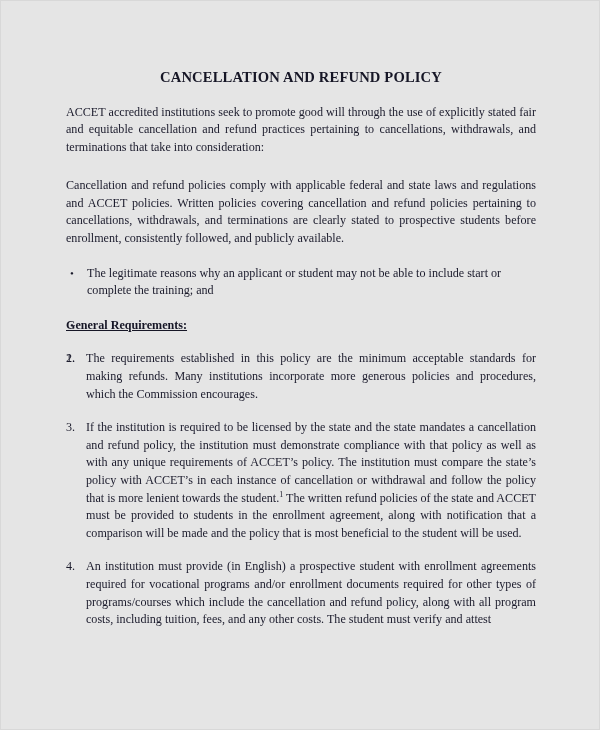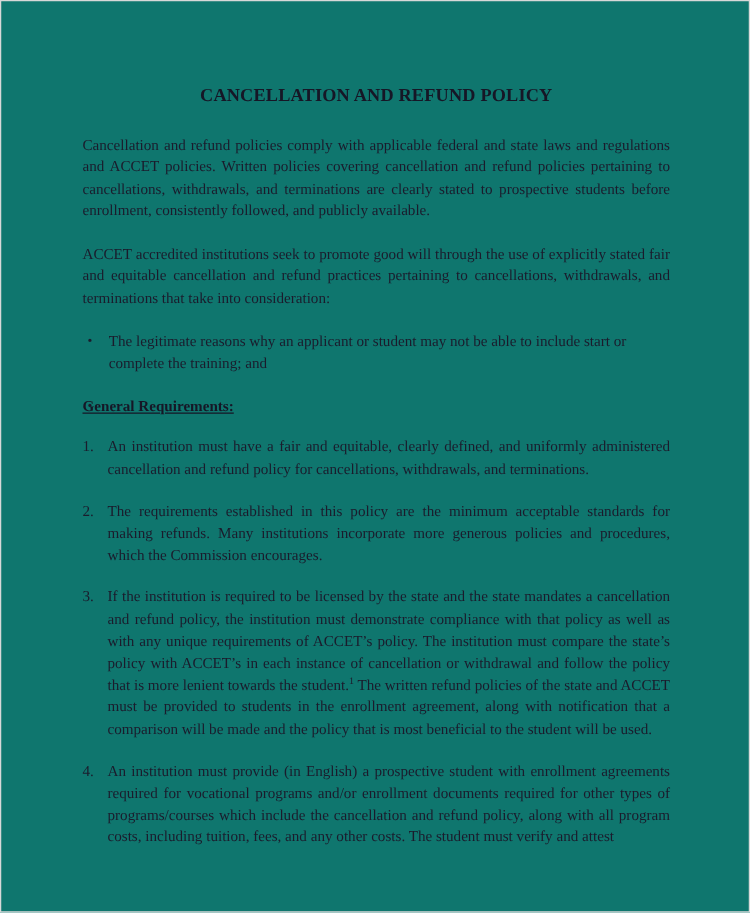--- a/index.html
+++ b/index.html
@@ -9,21 +9,21 @@
     background: #ffffff;
   }
   body {
     font-family: "Liberation Serif", "DejaVu Serif", serif;
   }
   .page {
     position: relative;
     width: 600px;
     height: 730px;
     box-sizing: border-box;
-    background: #0f766e;
+    background: #e5e5e5;
     border: 1px solid #d8d8d8;
     overflow: hidden;
   }
   .doc-body {
     position: absolute;
     left: 65px;
     top: 0;
     width: 470px;
   }
   .doc-title {
@@ -116,41 +116,40 @@
   }
 </style>
 </head>
 <body>
 
 <div class="page">
   <div class="doc-body">
 
     <h1 class="doc-title">CANCELLATION AND REFUND POLICY</h1>
 
+    <p class="para intro-2">ACCET accredited institutions seek to promote good will through the use of explicitly  stated fair and equitable cancellation and refund practices pertaining to cancellations, withdrawals,  and terminations that take into consideration:</p>
+
     <p class="para intro-1">Cancellation and refund policies comply with  applicable federal and state laws and regulations and ACCET policies. Written policies covering  cancellation and refund policies pertaining to cancellations, withdrawals, and terminations are  clearly stated to prospective students before enrollment, consistently  followed, and publicly  available.</p>
-
-    <p class="para intro-2">ACCET accredited institutions seek to promote good will through the use of explicitly  stated fair and equitable cancellation and refund practices pertaining to cancellations, withdrawals,  and terminations that take into consideration:</p>
 
     <div class="bullet-list">
       <div class="li">
         <span class="bullet">•</span>
         <span>The legitimate reasons why an applicant or student may not be able to include start or complete  the training; and</span>
       </div>
       <div class="li">
         <span class="bullet">•</span>
       </div>
     </div>
 
     <span class="section-heading">General Requirements:</span>
 
     <div class="num-list">
 
       <div class="li">
         <span class="marker">1.</span>
-        <span>An institution must have a fair and equitable, clearly defined, and uniformly administered cancellation and refund policy for cancellations, withdrawals, and terminations.</span>
       </div>
 
       <div class="li">
         <span class="marker">2.</span>
         <span>The requirements established in this policy are the minimum acceptable standards for making refunds.  Many institutions incorporate more generous policies and procedures, which the Commission encourages.</span>
       </div>
 
       <div class="li">
         <span class="marker">3.</span>
         <span>If the institution is required to be licensed by the state and the state mandates a cancellation and refund policy, the institution must demonstrate compliance with that policy as well as with any unique requirements of ACCET’s policy.  The institution must compare the state’s policy with ACCET’s in each instance of cancellation or withdrawal and follow the policy that is more lenient towards the student.</span><sup class="footnote-ref">1</sup><span> The written refund policies of the state and ACCET must be provided to students in the enrollment agreement, along with notification that a comparison will be made and the policy that is most beneficial to the student will be used.</span>

